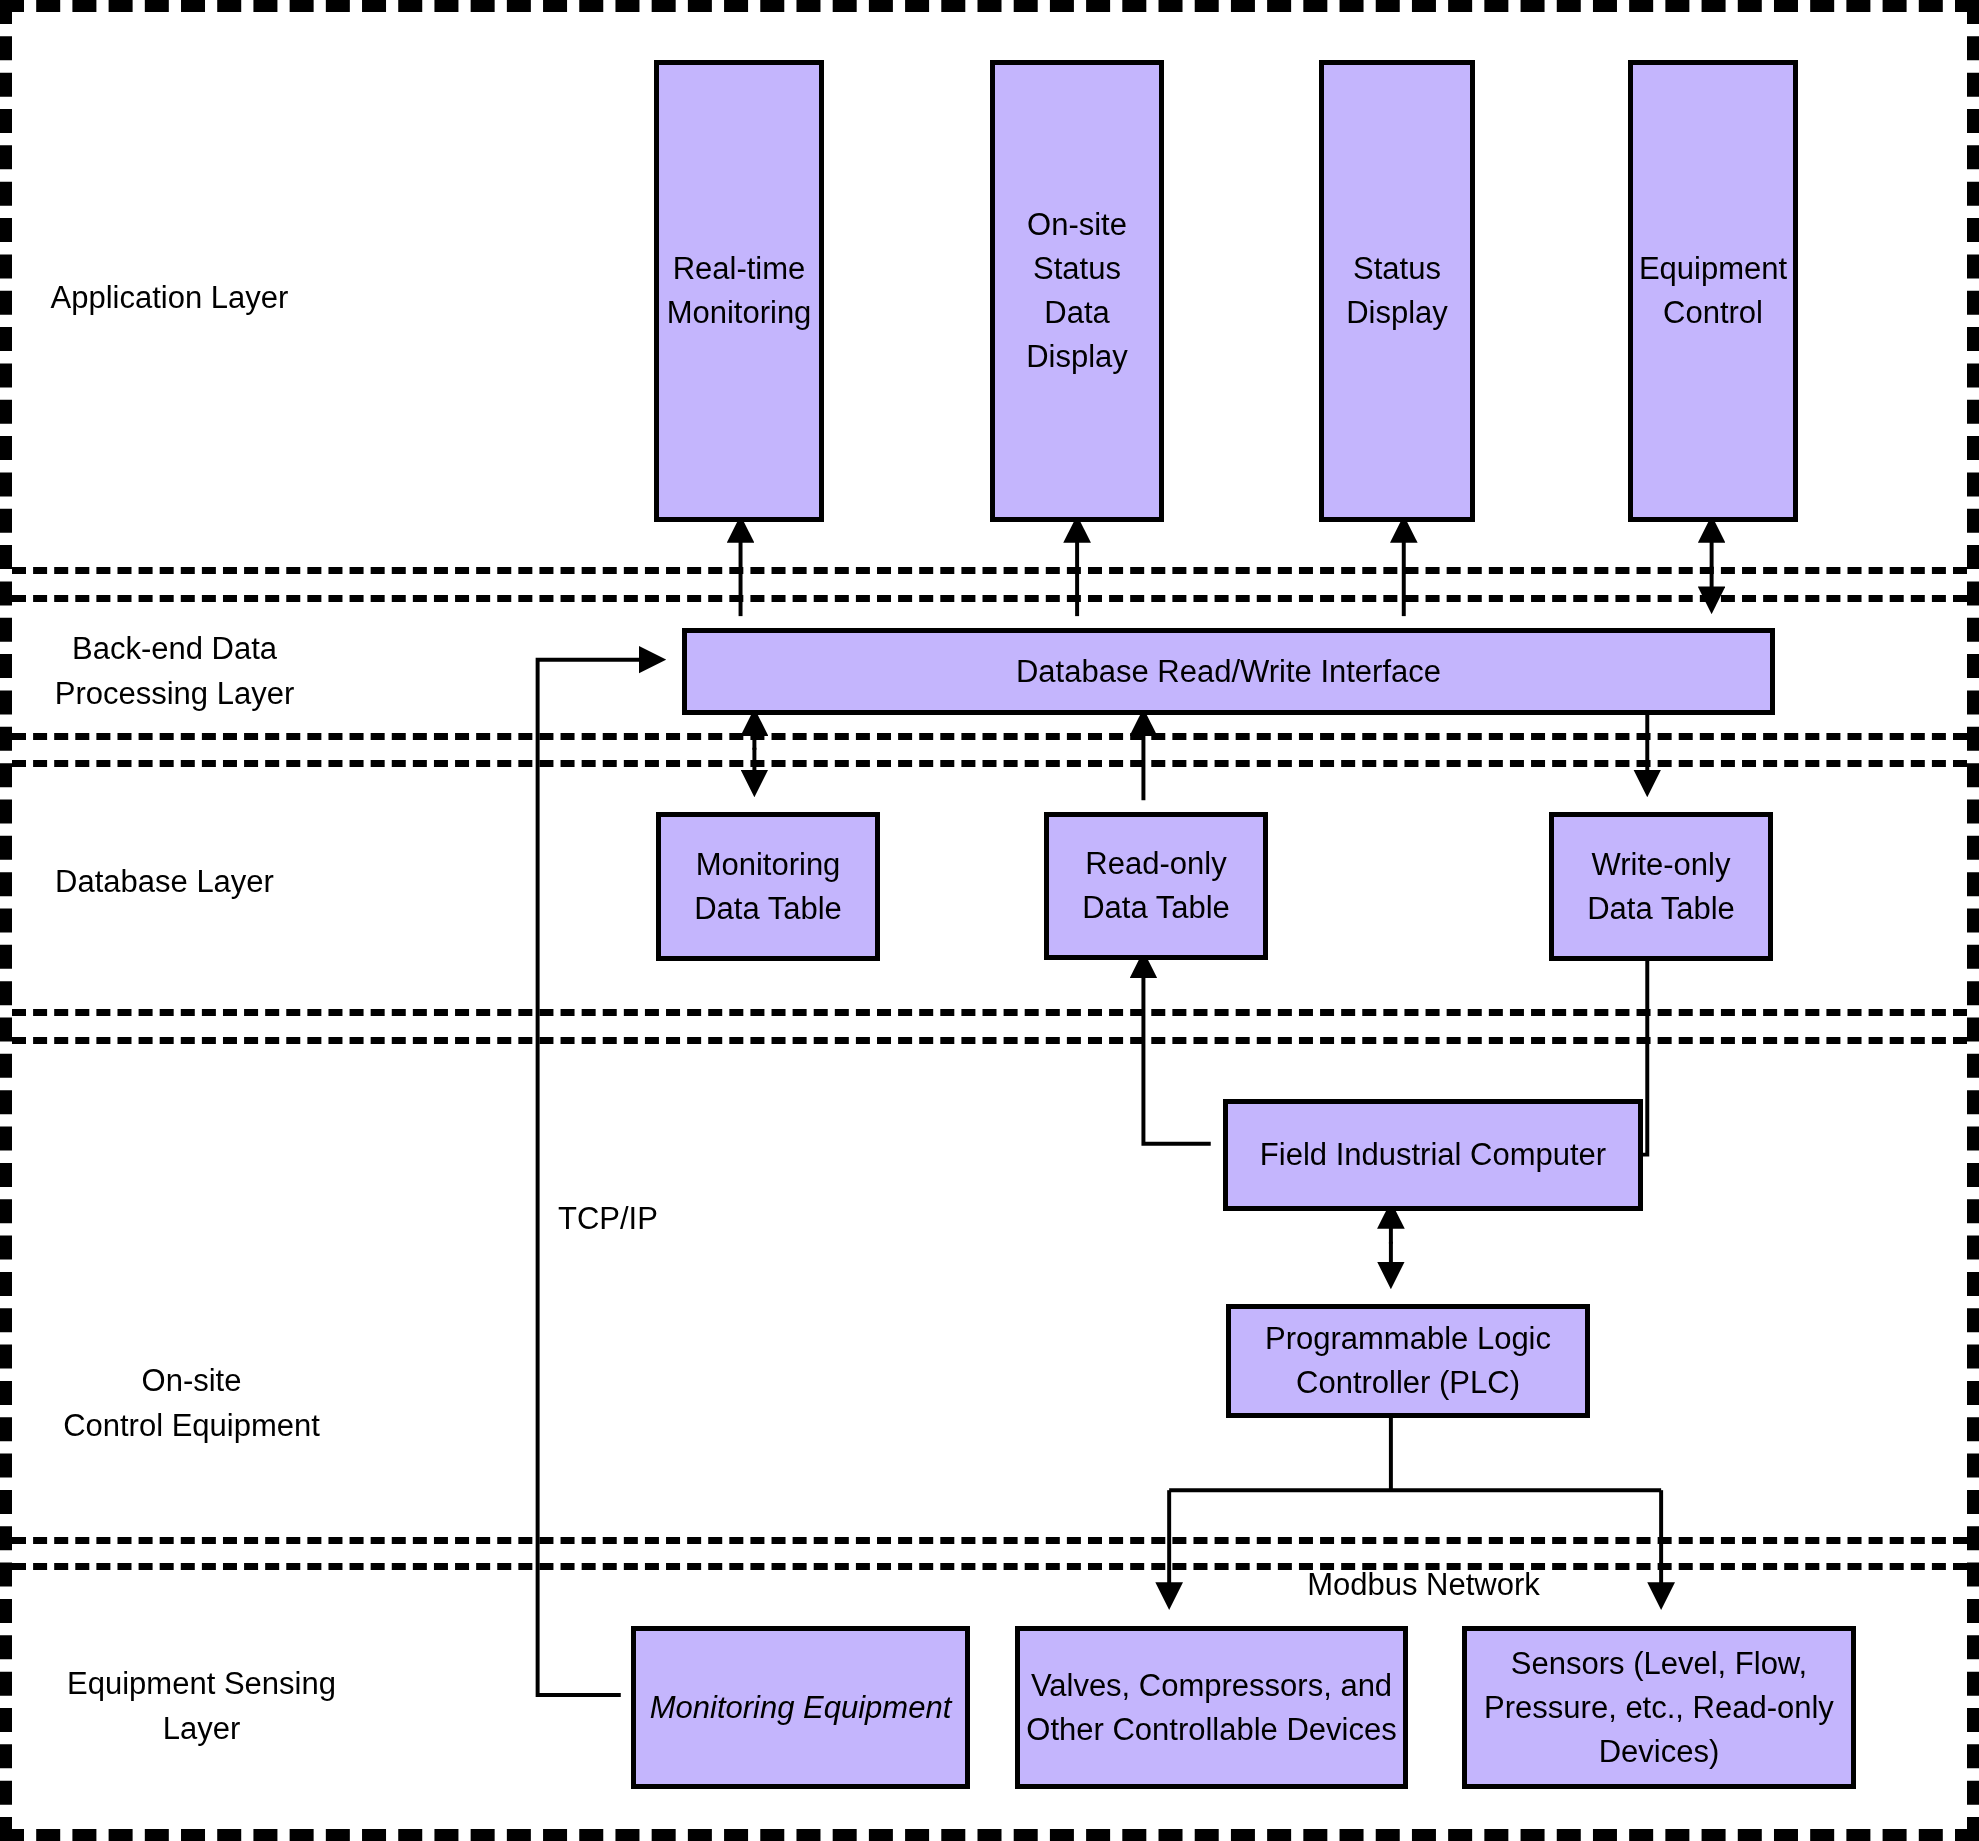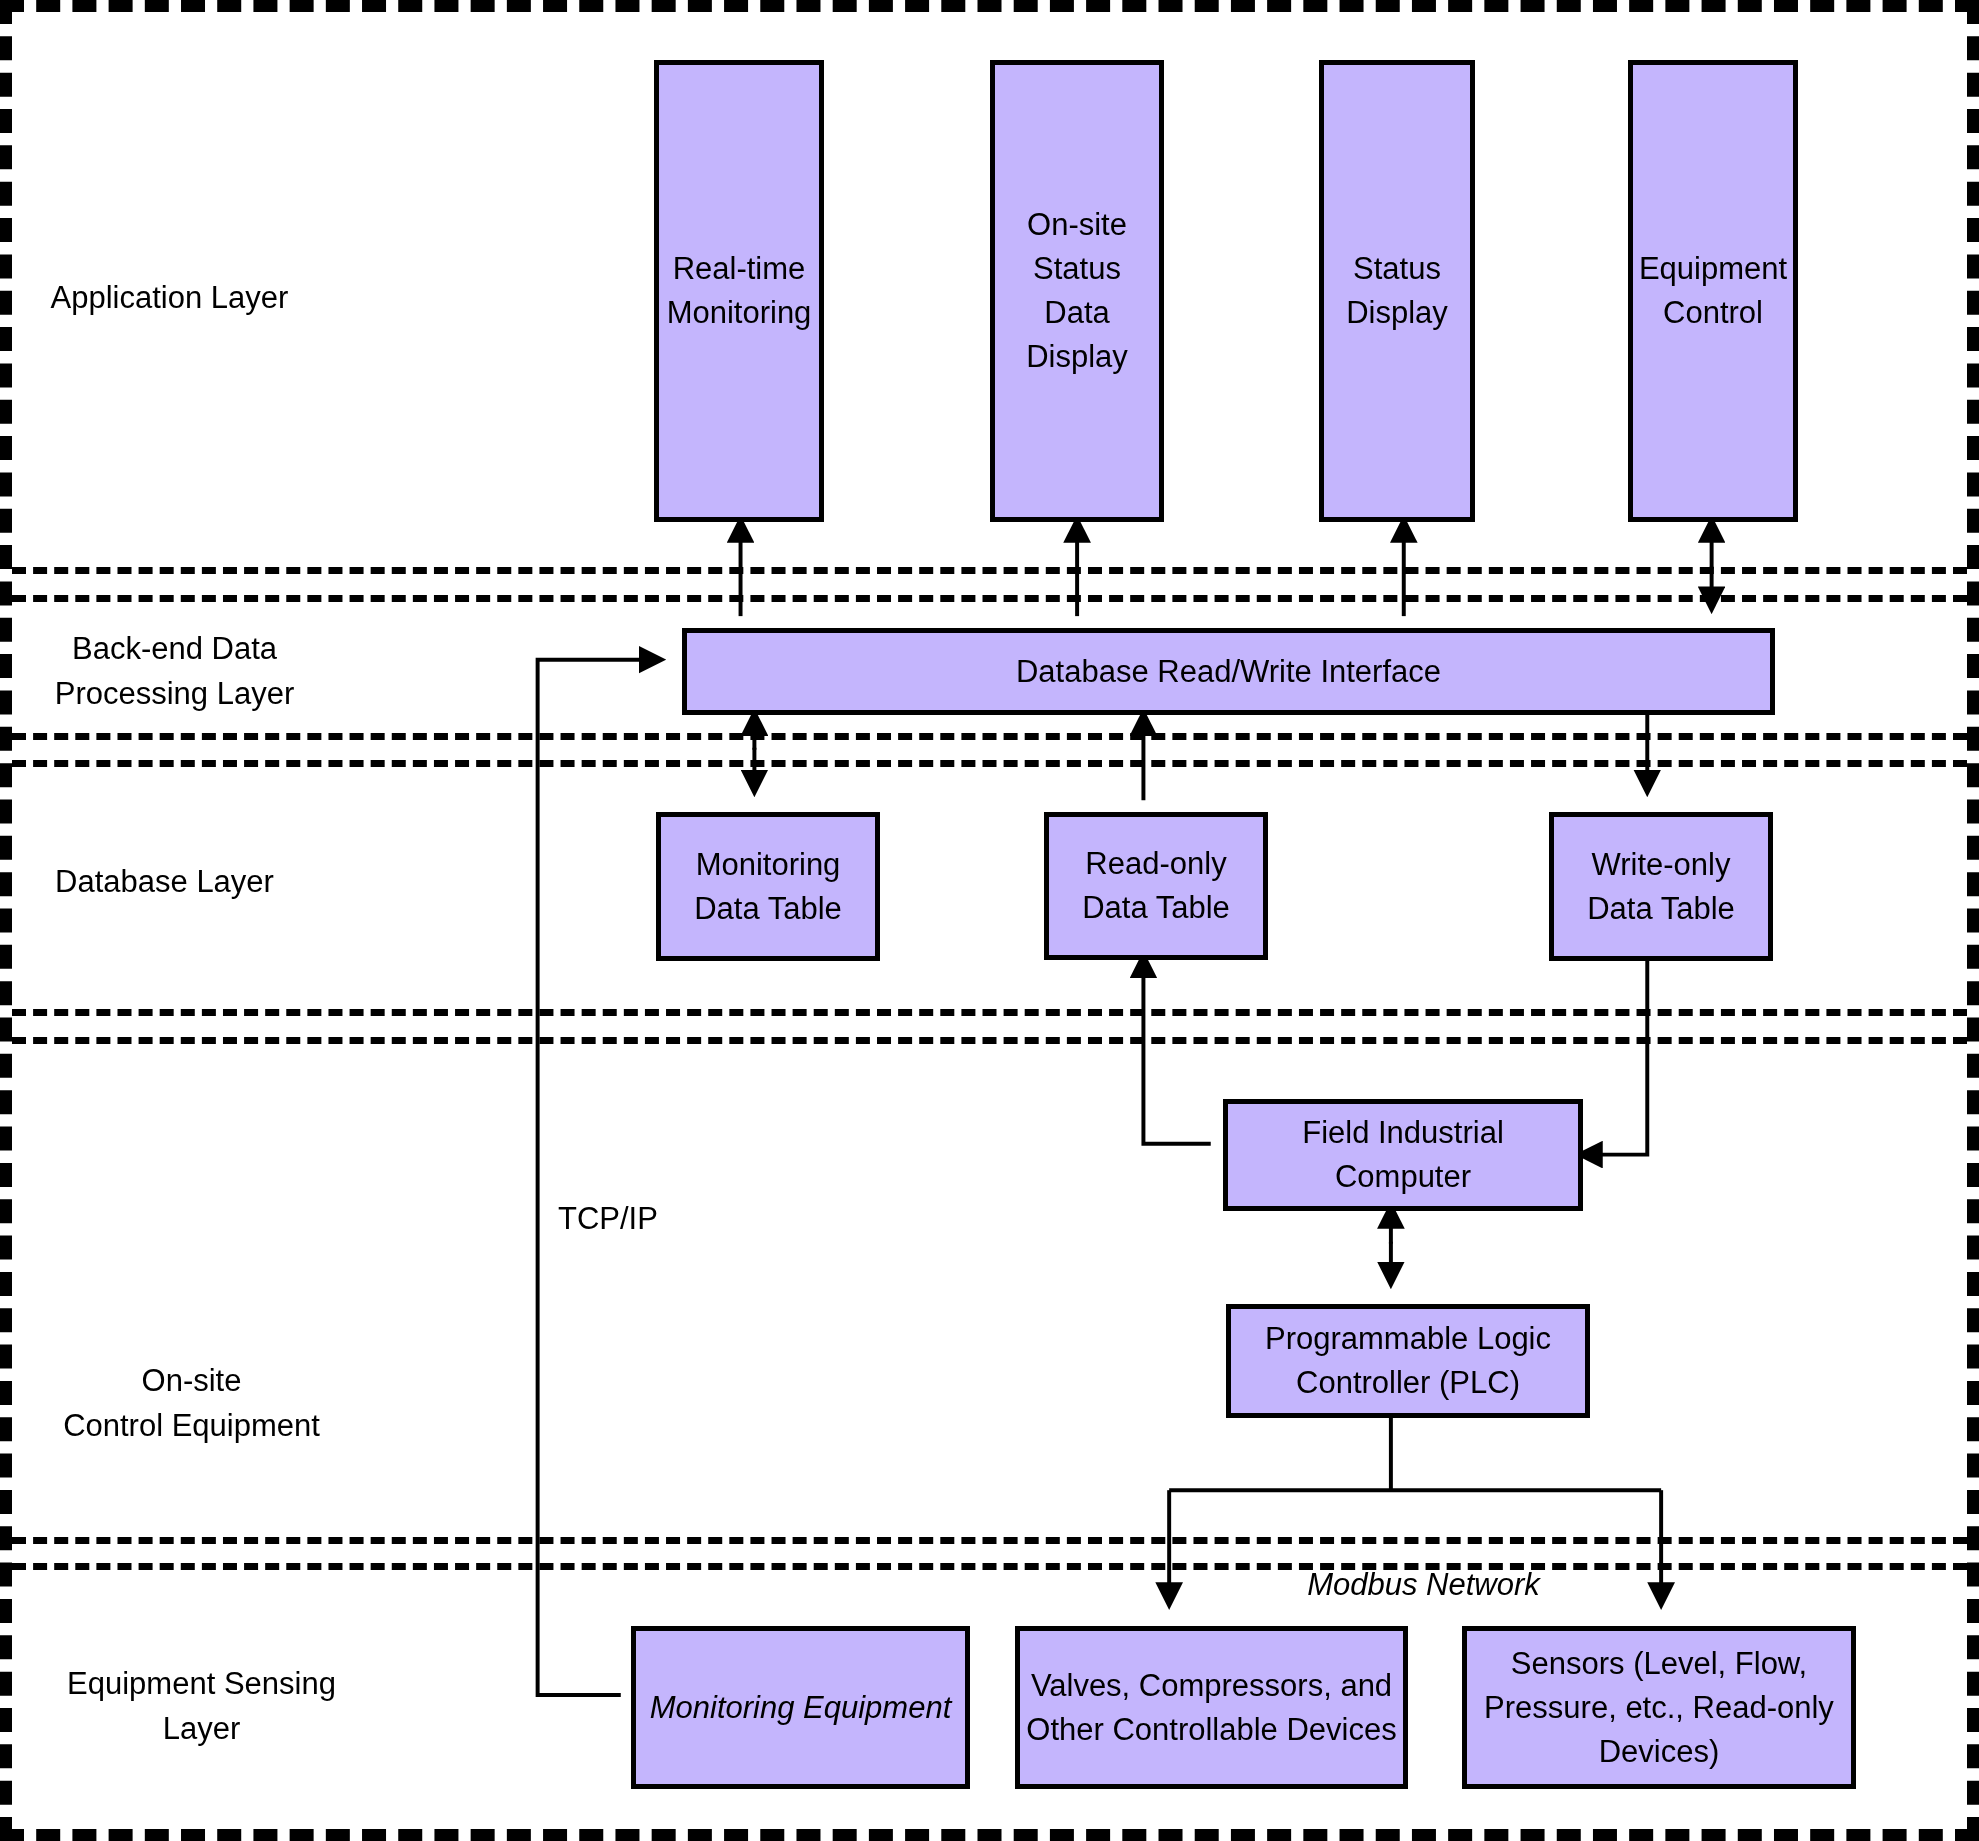--- a/index.html
+++ b/index.html
@@ -43,33 +43,33 @@
   }
   
   #n-realtime          {left:642px; top:48px;  width:170px; height:462px;}
   #n-onsite-status     {left:978px; top:48px;  width:174px; height:462px;}
   #n-status-display    {left:1307px;top:48px;  width:156px; height:462px;}
   #n-equipment-control {left:1616px;top:48px;  width:170px; height:462px;}
   #n-interface         {left:670px; top:616px; width:1093px;height:87px;}
   #n-historical        {left:644px; top:800px; width:224px; height:149px;}
   #n-readonly          {left:1032px;top:800px; width:224px; height:148px;}
   #n-writeonly         {left:1537px;top:800px; width:224px; height:149px;}
-  #n-fic               {left:1211px;top:1087px;width:360px; height:112px;}
+  #n-fic               {left:1211px;top:1087px;width:420px; height:112px;}
   #n-plc               {left:1214px;top:1292px;width:364px; height:114px;}
   #n-monitoring        {left:619px; top:1614px;width:339px; height:163px;font-style:italic;}
   #n-valves            {left:1003px;top:1614px;width:393px; height:163px;}
   #n-sensors           {left:1450px;top:1614px;width:394px; height:163px;}
   
   #l-application {left:28px; top:263px; width:259px;}
   #l-backend     {left:28px; top:614px; width:269px;}
   #l-database    {left:28px; top:847px; width:249px;}
   #l-onsite      {left:30px; top:1346px;width:299px;}
   #l-sensing     {left:35px; top:1649px;width:309px;}
   #l-tcpip       {left:546px;top:1184px;width:198px;text-align:left;}
-  #l-modbus      {left:1272px;top:1550px;width:279px;font-style:italic;}
+  #l-modbus      {left:1272px;top:1550px;width:279px;}
 </style>
 </head>
 <body>
 
 <div class="canvas">
 
   <div class="hdash" style="top:555px"></div>
   <div class="hdash" style="top:583px"></div>
   <div class="hdash" style="top:721px"></div>
   <div class="hdash" style="top:748px"></div>

